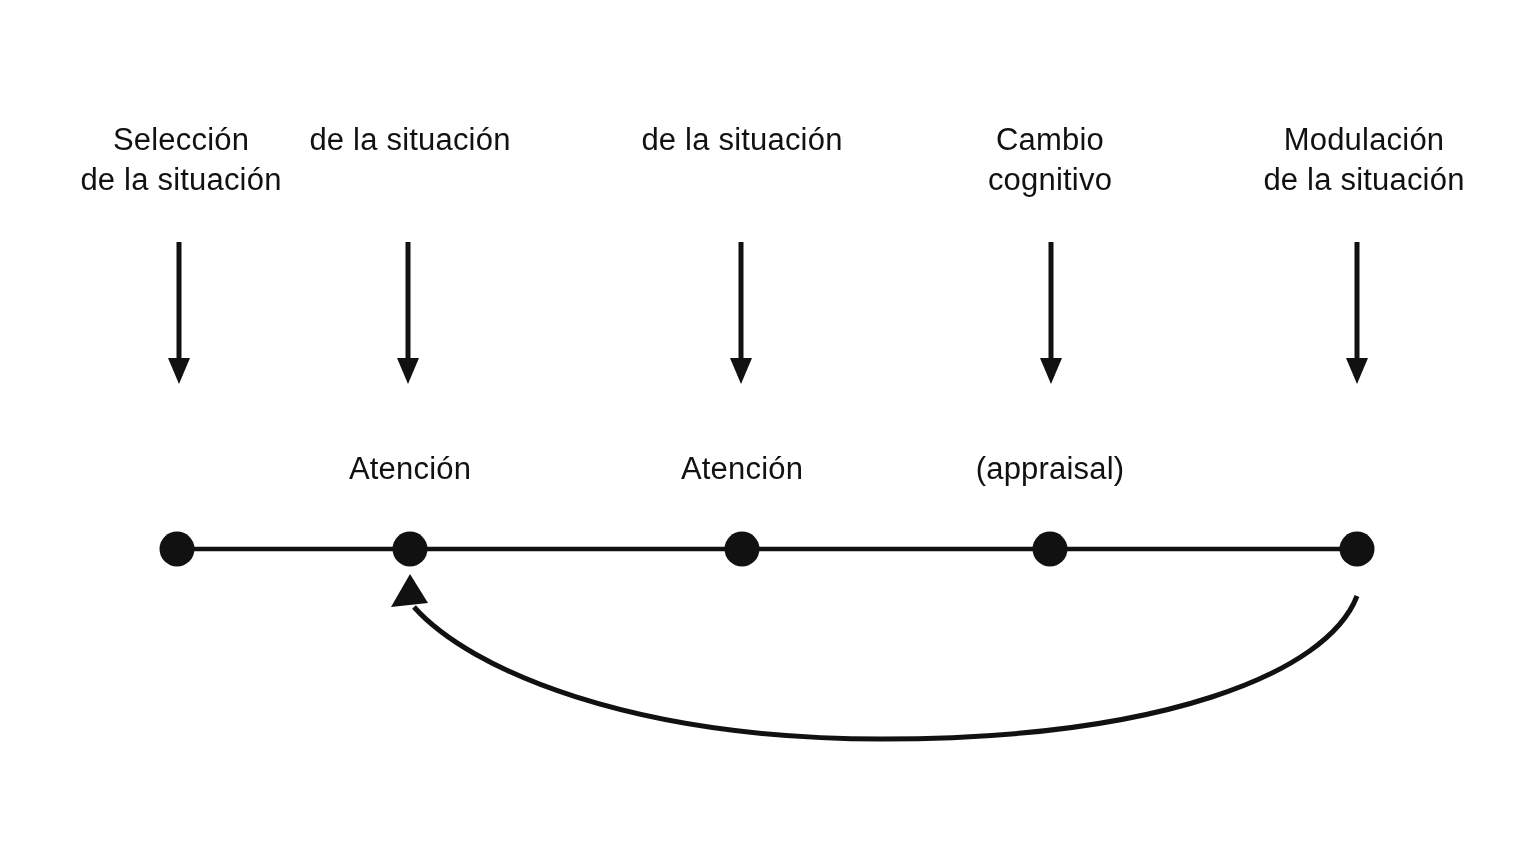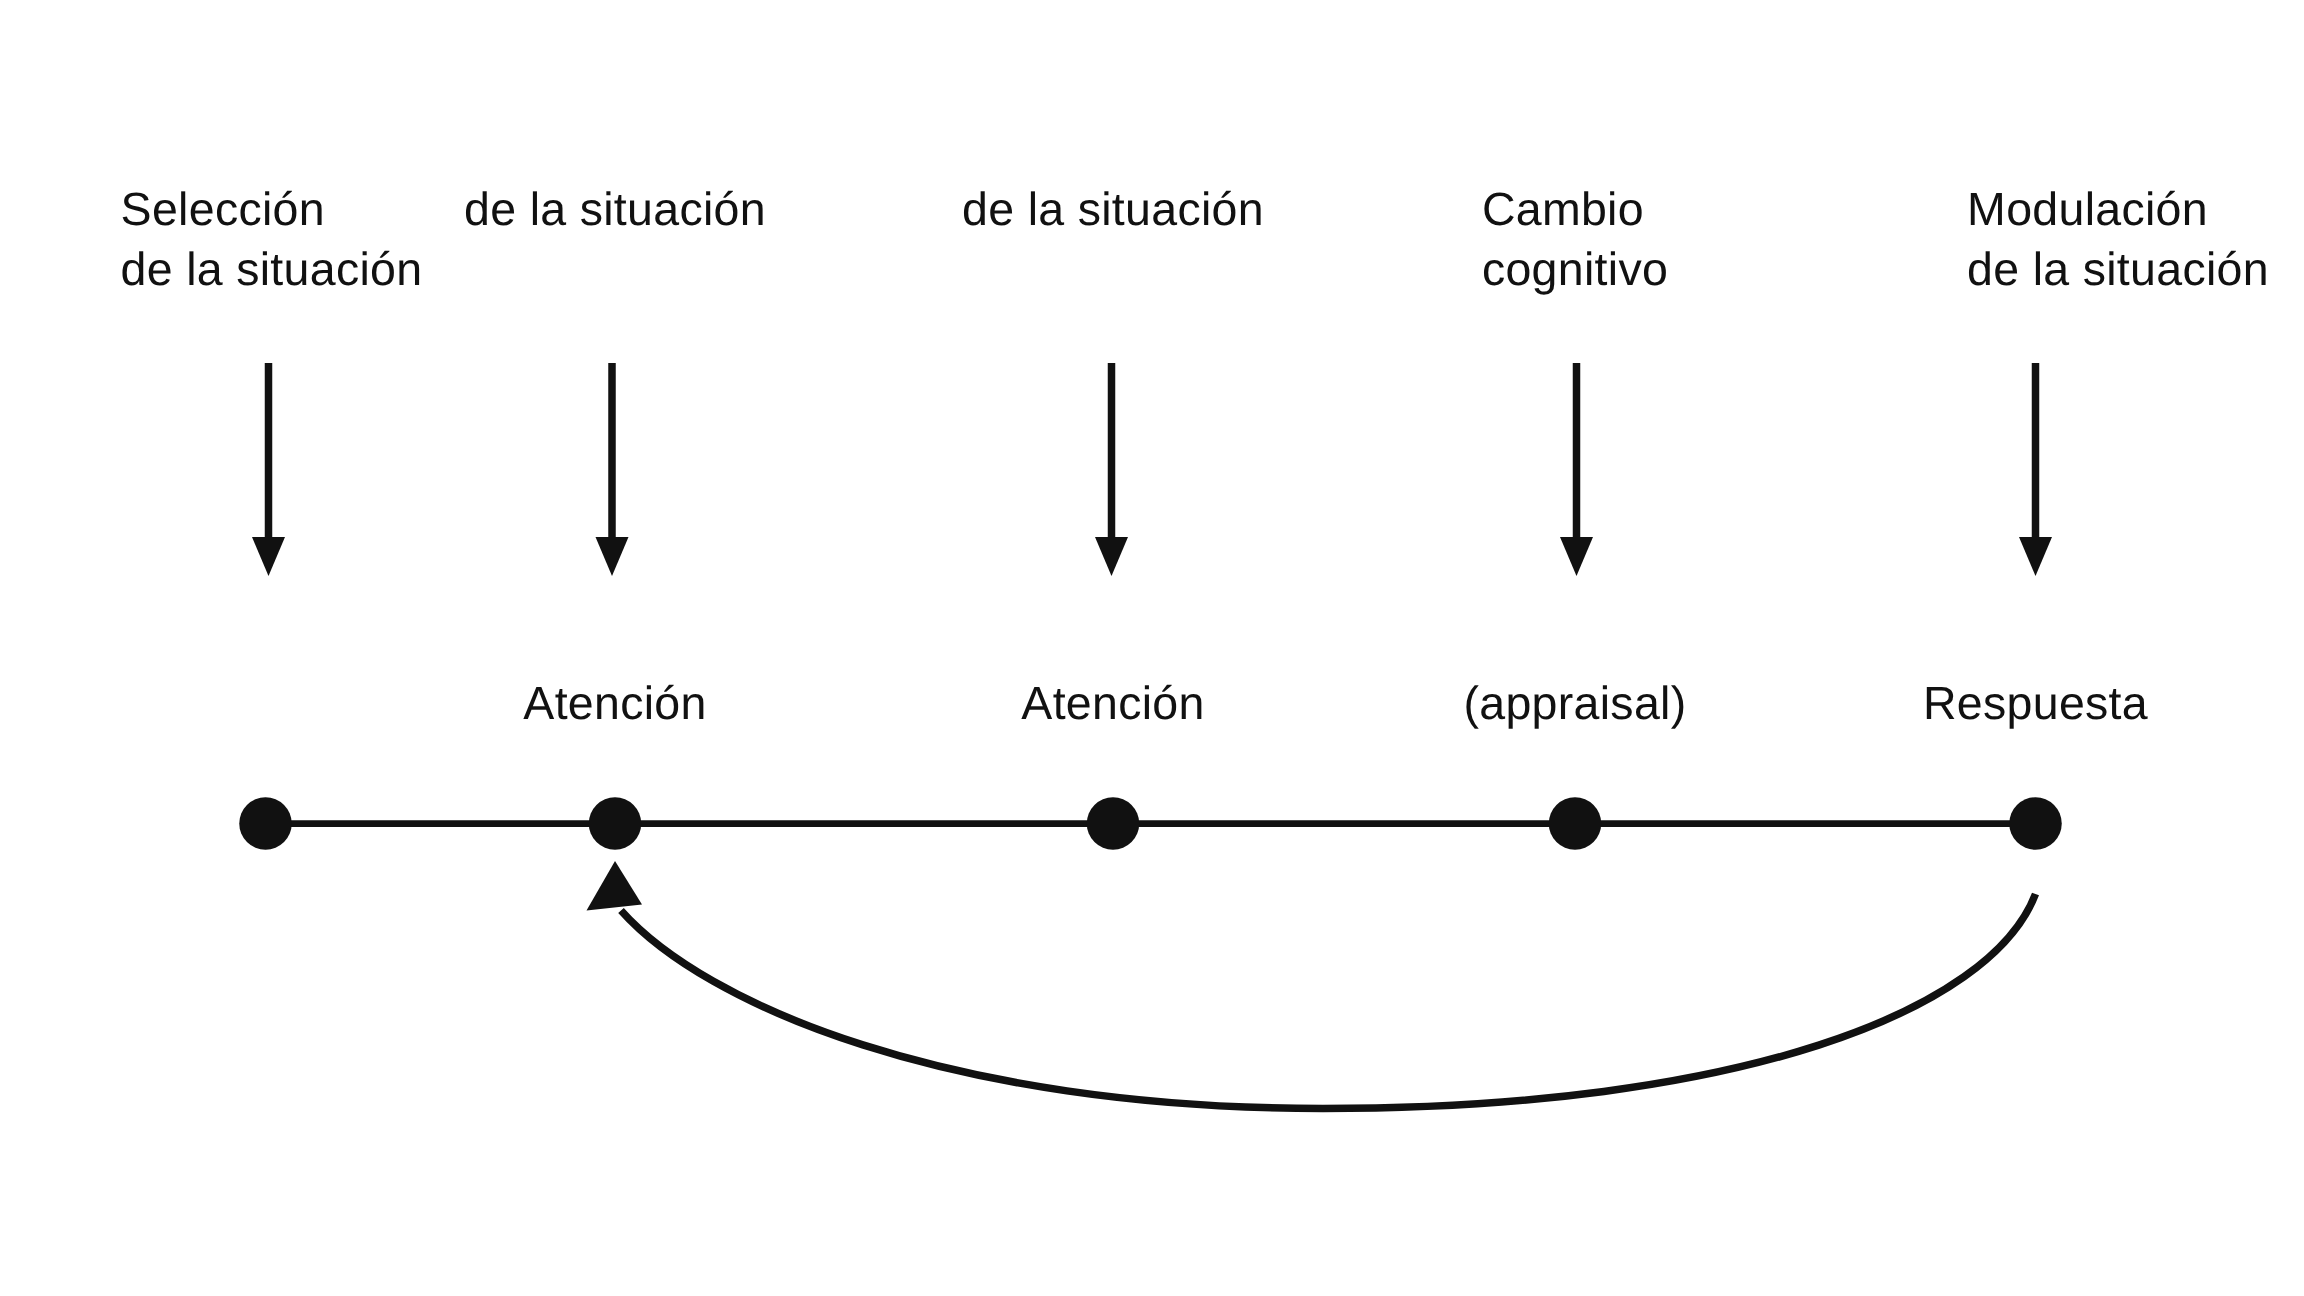--- a/index.html
+++ b/index.html
@@ -17,20 +17,21 @@
     overflow: hidden;
   }
   .layer {
     position: absolute;
     left: 0;
     top: 0;
   }
   .label {
     position: absolute;
     transform: translateX(-50%);
+    text-align: center;
     white-space: nowrap;
     color: var(--ink, #111111);
   }
   .label span { display: block; }
   .strategy {
     top: 120px;
     font-size: 31px;
     line-height: 40px;
     font-weight: 500;
     letter-spacing: 0.2px;
@@ -92,31 +93,28 @@
   <div class="label strategy" style="left:410px">
     <span>de la situación</span>
   </div>
   <div class="label strategy" style="left:742px">
     <span>de la situación</span>
   </div>
   <div class="label strategy" style="left:1050px">
     <span>Cambio</span>
     <span>cognitivo</span>
   </div>
-  <div class="label strategy" style="left:1412px">
+  <div class="label strategy" style="left:1364px">
     <span>Modulación</span>
     <span>de la situación</span>
   </div>
 
   <div class="label node" style="left:410px">
     <span>Atención</span>
   </div>
   <div class="label node" style="left:742px">
     <span>Atención</span>
   </div>
   <div class="label node" style="left:1050px">
     <span>(appraisal)</span>
   </div>
-  <div class="label node" style="left:1357px">
-    <span>Respuesta</span>
-  </div>
 
 </div>
 
 </body></html>

